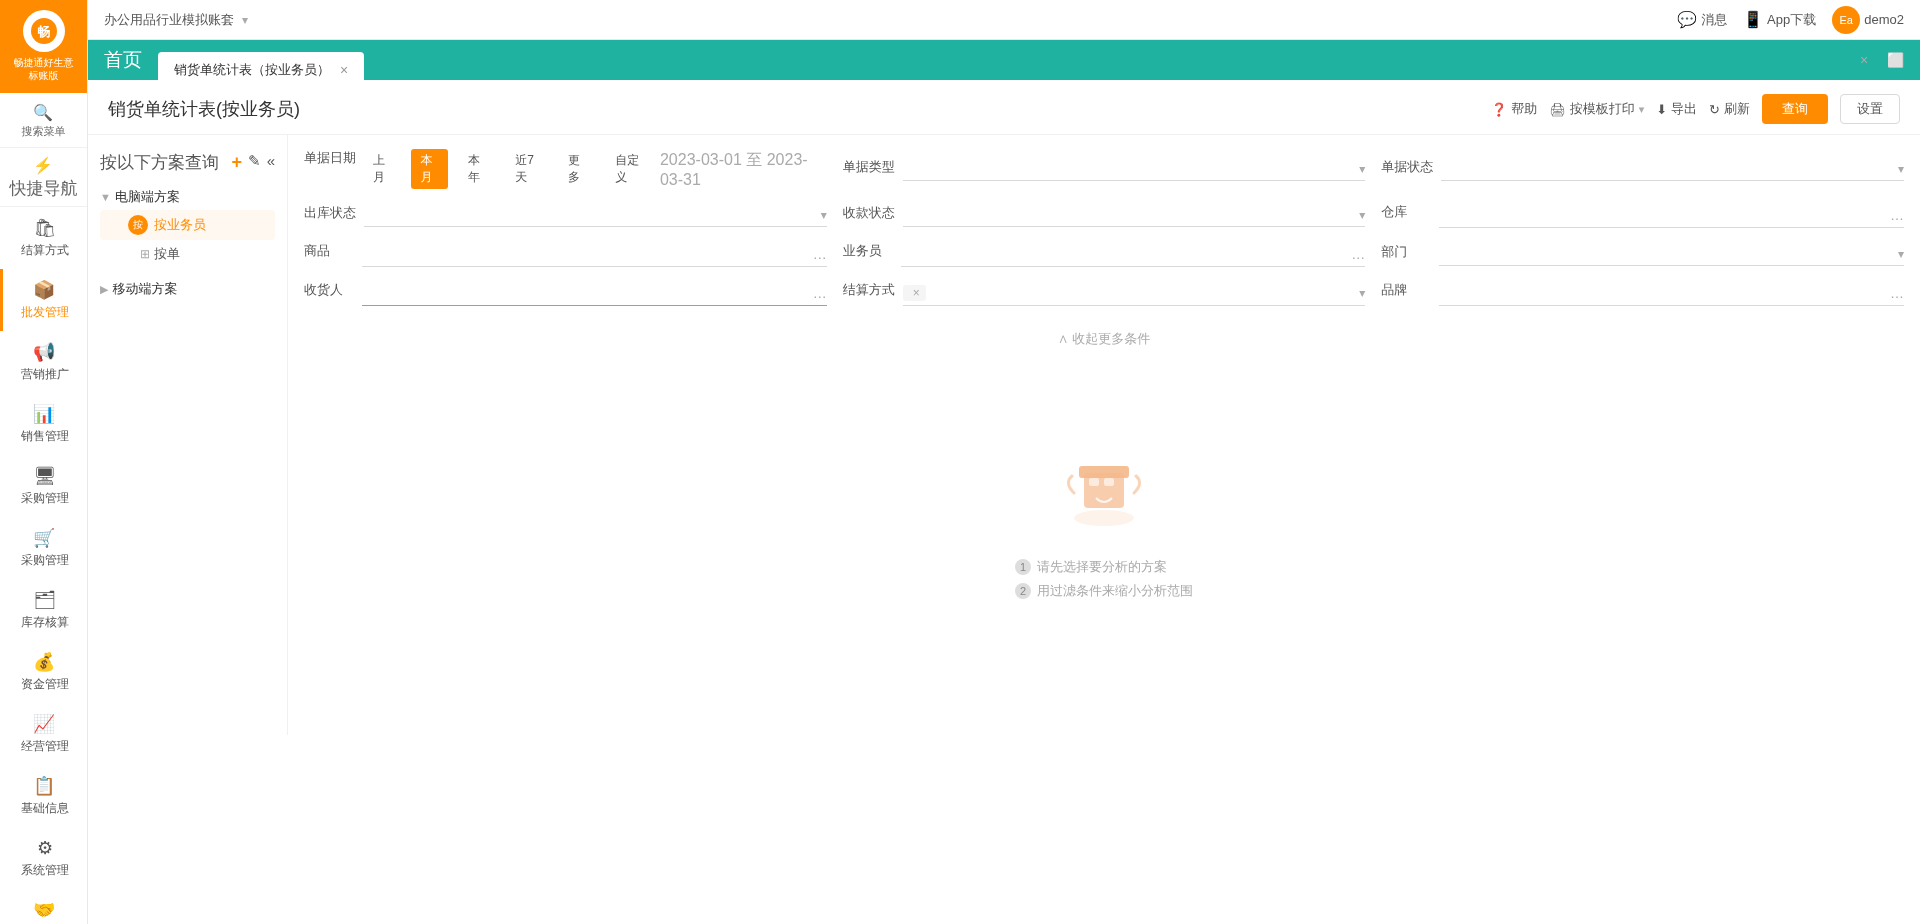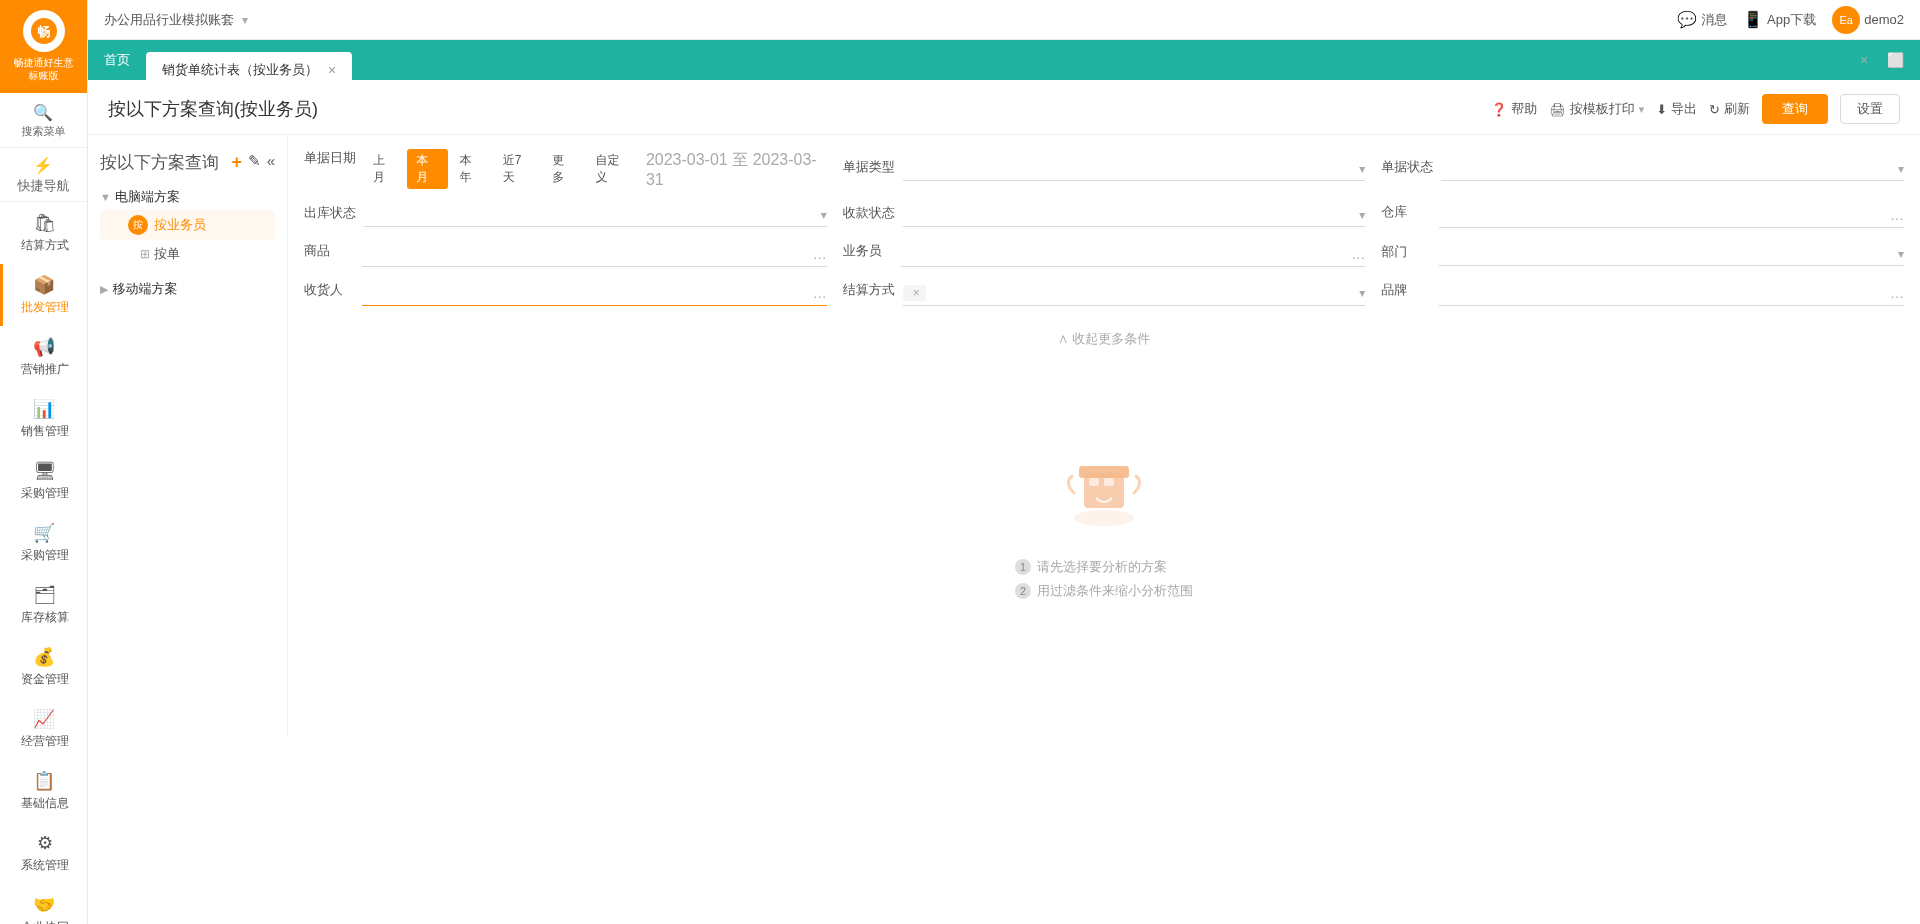--- a/index.html
+++ b/index.html
@@ -6,41 +6,41 @@
     body { font-family: 'Microsoft YaHei', Arial, sans-serif; font-size: 13px; background: #f5f5f5; color: #333; display: flex; height: 924px; overflow: hidden; }
 
     
     .sidebar { width: 88px; background: #fff; display: flex; flex-direction: column; align-items: center; border-right: 1px solid #e8e8e8; z-index: 10; }
     .sidebar-logo { width: 100%; background: #ff8c00; padding: 10px 0; display: flex; flex-direction: column; align-items: center; color: #fff; font-size: 11px; cursor: pointer; }
     .sidebar-logo .logo-icon { width: 42px; height: 42px; background: #fff; border-radius: 50%; display: flex; align-items: center; justify-content: center; margin-bottom: 4px; }
     .sidebar-logo .logo-icon svg { width: 28px; height: 28px; }
     .sidebar-search { width: 100%; padding: 8px 0; display: flex; flex-direction: column; align-items: center; border-bottom: 1px solid #f0f0f0; cursor: pointer; }
     .sidebar-search span { font-size: 11px; color: #666; margin-top: 2px; }
     .sidebar-nav { width: 100%; padding: 6px 0; display: flex; flex-direction: column; align-items: center; border-bottom: 1px solid #f0f0f0; cursor: pointer; }
-    .sidebar-nav span { font-size: 13px; color: #666; margin-top: 2px; }
+    .sidebar-nav span { font-size: 17px; color: #666; margin-top: 2px; }
     .sidebar-menu-item { width: 100%; display: flex; flex-direction: column; align-items: center; padding: 10px 0; cursor: pointer; color: #555; font-size: 12px; border-left: 3px solid transparent; }
     .sidebar-menu-item.active { color: #ff8c00; border-left-color: #ff8c00; }
     .sidebar-menu-item .menu-icon { font-size: 18px; margin-bottom: 3px; }
 
     
     .main { flex: 1; display: flex; flex-direction: column; overflow: hidden; }
 
     
     .top-header { height: 40px; background: #fff; display: flex; align-items: center; justify-content: space-between; padding: 0 16px; border-bottom: 1px solid #e8e8e8; }
     .top-header-left { display: flex; align-items: center; gap: 8px; color: #555; font-size: 13px; cursor: pointer; }
     .top-header-right { display: flex; align-items: center; gap: 16px; font-size: 13px; color: #555; }
     .top-header-right .header-btn { display: flex; align-items: center; gap: 4px; cursor: pointer; }
     .avatar { width: 28px; height: 28px; border-radius: 50%; background: #ff8c00; display: flex; align-items: center; justify-content: center; color: #fff; font-size: 12px; }
 
     
     .tab-bar { height: 40px; background: #20b2a0; display: flex; align-items: center; padding: 0 0; }
     .tab-item { height: 40px; display: flex; align-items: center; padding: 0 16px; cursor: pointer; color: rgba(255,255,255,0.85); font-size: 13px; gap: 6px; }
     .tab-item.active { background: #fff; color: #333; border-radius: 4px 4px 0 0; margin-top: 20px; height: 36px; }
     .tab-item .tab-close { color: #999; font-size: 14px; margin-left: 4px; }
-    .tab-home { color: #fff; padding: 0 16px; font-size: 13px; cursor: pointer; }
+    .tab-home { color: #fff; padding: 0 16px; font-size: 19px; cursor: pointer; }
 
     
     .page-content { flex: 1; background: #fff; overflow: auto; }
     .page-header { padding: 14px 20px 10px; display: flex; align-items: center; justify-content: space-between; border-bottom: 1px solid #f0f0f0; }
     .page-title { font-size: 18px; font-weight: 500; color: #333; }
     .page-actions { display: flex; align-items: center; gap: 12px; }
     .page-action-btn { display: flex; align-items: center; gap: 4px; color: #555; font-size: 13px; cursor: pointer; }
     .btn-primary { background: #ff8c00; color: #fff; border: none; padding: 6px 20px; border-radius: 4px; cursor: pointer; font-size: 13px; }
     .btn-secondary { background: #fff; color: #555; border: 1px solid #d9d9d9; padding: 5px 16px; border-radius: 4px; cursor: pointer; font-size: 13px; }
 
@@ -61,21 +61,21 @@
     .mobile-group { padding: 4px 12px; }
     .mobile-group-header { display: flex; align-items: center; gap: 4px; font-size: 13px; color: #333; cursor: pointer; padding: 4px 0; }
 
     
     .filter-form { flex: 1; padding: 14px 16px; }
     .filter-row { display: flex; align-items: center; margin-bottom: 14px; gap: 16px; }
     .filter-field { display: flex; align-items: flex-start; flex: 1; gap: 8px; }
     .filter-label { color: #555; font-size: 13px; white-space: nowrap; min-width: 50px; }
     .filter-input { flex: 1; border: none; border-bottom: 1px solid #d9d9d9; padding: 4px 0; font-size: 13px; color: #333; outline: none; background: transparent; cursor: pointer; display: flex; align-items: center; justify-content: space-between; }
     .filter-input.active-border { border-bottom-color: #ff8c00; }
-    .date-btns { display: flex; align-items: center; gap: 3px; }
+    .date-btns { display: flex; align-items: center; gap: 11px; }
     .date-btn { padding: 2px 8px; border-radius: 3px; font-size: 12px; cursor: pointer; color: #555; border: 1px solid transparent; }
     .date-btn.active { background: #ff8c00; color: #fff; }
     .date-range { font-size: 16px; color: #aaa; margin-left: 4px; }
     .filter-select { flex: 1; border: none; border-bottom: 1px solid #d9d9d9; padding: 4px 0; font-size: 13px; color: #333; outline: none; background: transparent; display: flex; align-items: center; justify-content: space-between; cursor: pointer; }
     .chevron-down { color: #aaa; font-size: 12px; }
     .more-dots { color: #aaa; font-size: 14px; cursor: pointer; }
     .clear-tag { display: inline-flex; align-items: center; background: #f5f5f5; border-radius: 3px; padding: 1px 6px; font-size: 12px; color: #555; gap: 4px; }
     .clear-tag .x { cursor: pointer; color: #aaa; }
     .collapse-row { text-align: center; padding: 10px 0; color: #aaa; font-size: 13px; cursor: pointer; }
 
@@ -205,21 +205,21 @@
       </div>
       <div class="win-btn">
         <span>⬜</span>
       </div>
     </div>
   </div>
 
   <div class="page-content">
 
     <div class="page-header">
-      <h1 class="page-title">按以下方案查询(按业务员)</h1>
+      <h1 class="page-title">销货单统计表(按业务员)</h1>
       <div class="page-actions">
         <div class="page-action-btn">
           <span>❓</span>
           <span>帮助</span>
         </div>
         <div class="page-action-btn">
           <span>🖨</span>
           <span>按模板打印</span>
           <span style="font-size:11px;color:#aaa;">▾</span>
         </div>

